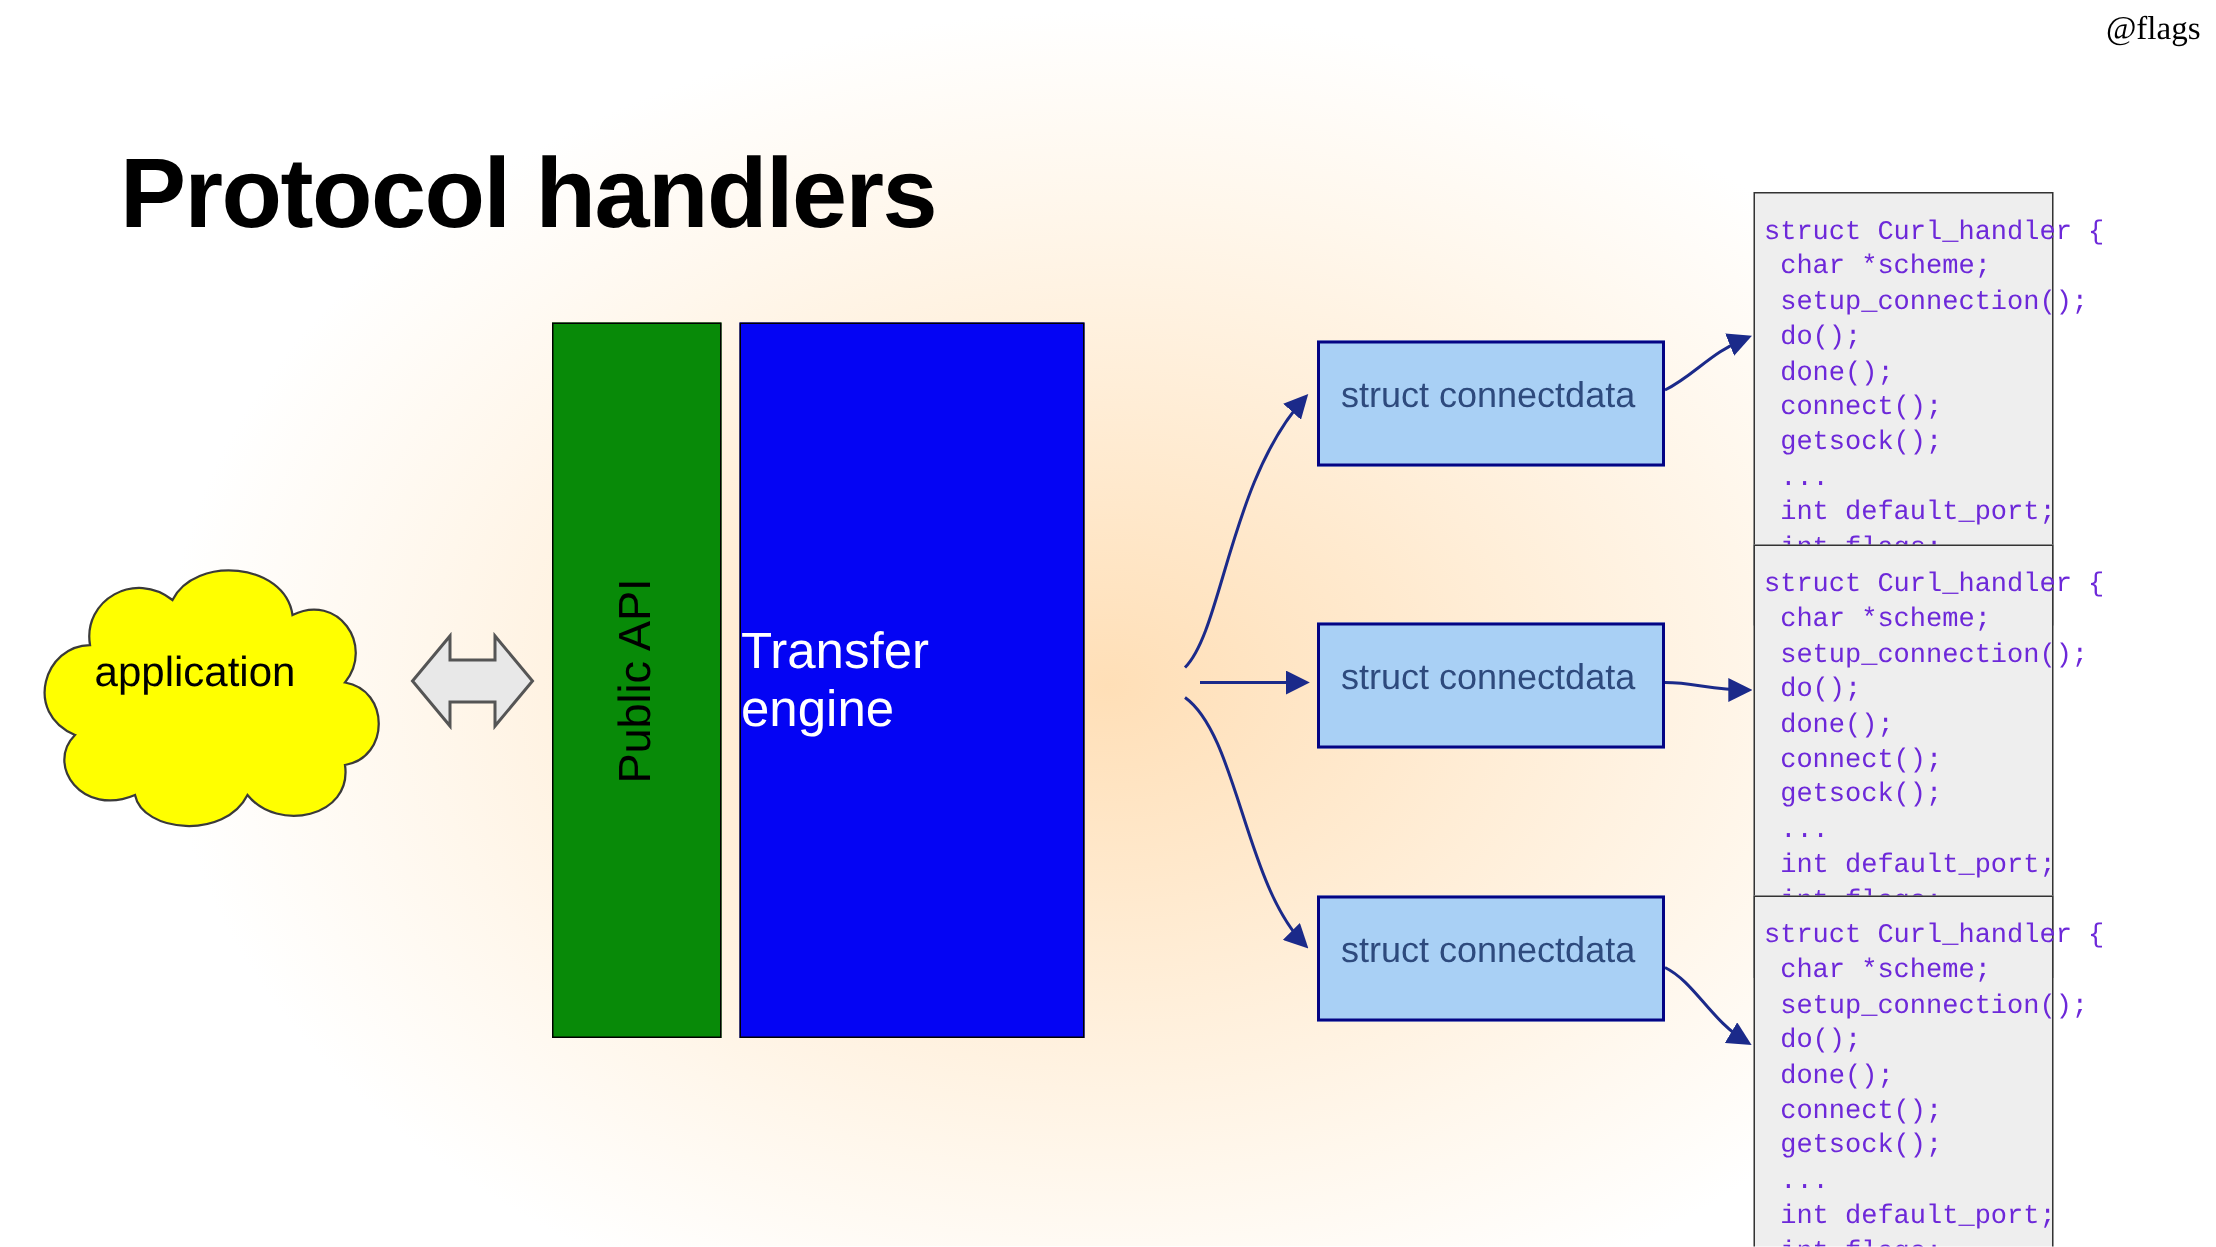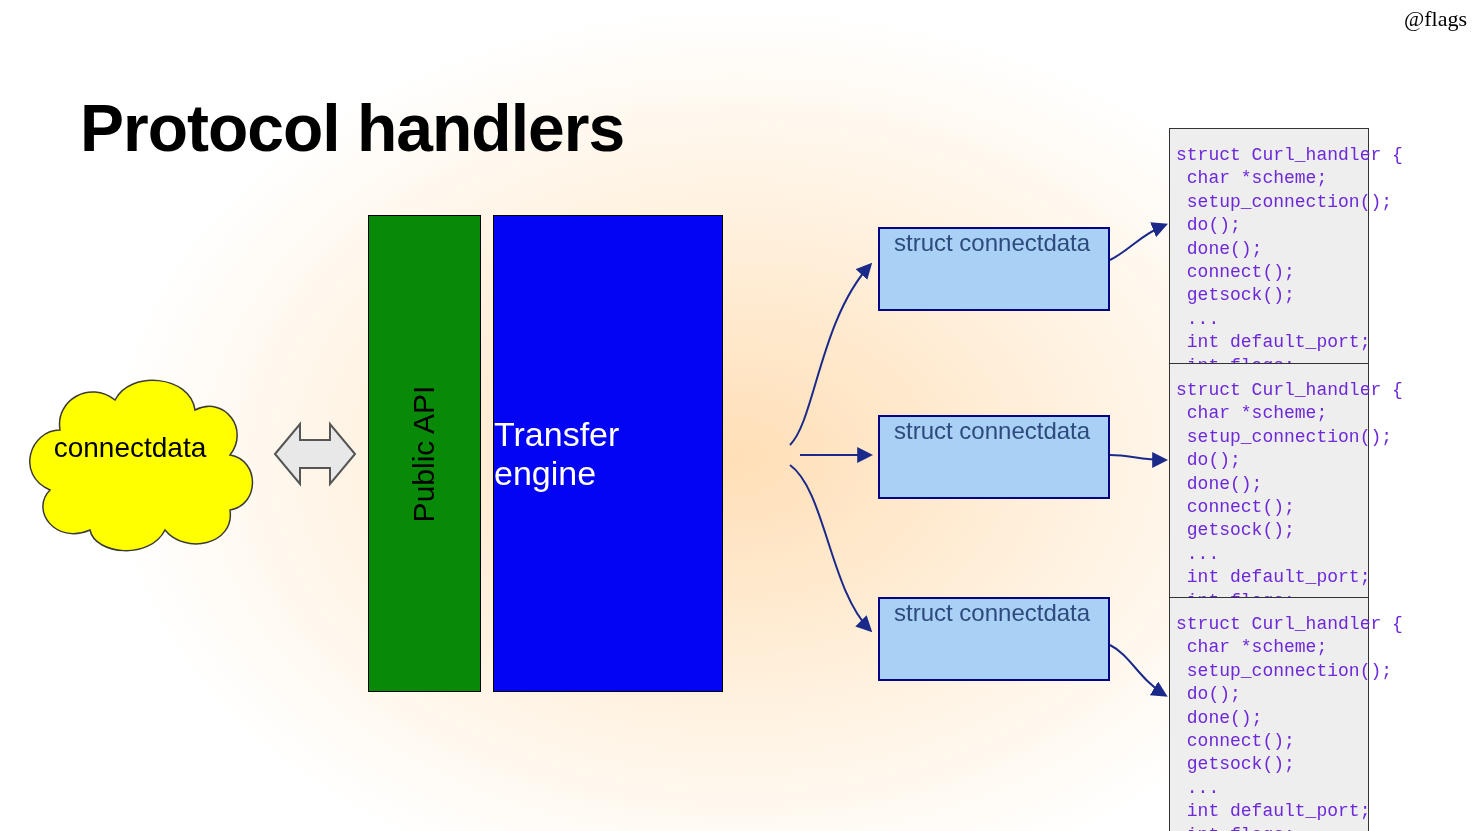--- a/index.html
+++ b/index.html
@@ -67,21 +67,21 @@
     color: #fff;
     font-size: 34px;
   }
   .connectdata {
     background: #a9d0f5;
     border: 2px solid #040484;
     color: #2e4a7d;
     font-size: 24px;
     justify-content: flex-start;
     align-items: flex-start;
-    padding: 0 14px;
+    padding: 21px 14px;
   }
   .codebox {
     position: absolute;
     background: #eeeeee;
     border: 1px solid #333;
     font-family: Liberation Mono, monospace;
     font-size: 18px;
     line-height: 1.3;
     color: #6d28d9;
     padding: 15px 6px;
@@ -139,21 +139,21 @@
 
     <path d="M 790 445 C 815 420 820 320 870 265" stroke="#1b2a8a" stroke-width="2" fill="none" marker-end="url(#arrowblue)"></path>
     <path d="M 800 455 C 830 455 840 455 870 455" stroke="#1b2a8a" stroke-width="2" fill="none" marker-end="url(#arrowblue)"></path>
     <path d="M 790 465 C 825 490 830 590 870 630" stroke="#1b2a8a" stroke-width="2" fill="none" marker-end="url(#arrowblue)"></path>
 
     <path d="M 1110 260 C 1130 250 1140 235 1165 225" stroke="#1b2a8a" stroke-width="2" fill="none" marker-end="url(#arrowblue)"></path>
     <path d="M 1110 455 C 1130 455 1140 460 1165 460" stroke="#1b2a8a" stroke-width="2" fill="none" marker-end="url(#arrowblue)"></path>
     <path d="M 1110 645 C 1130 655 1140 680 1165 695" stroke="#1b2a8a" stroke-width="2" fill="none" marker-end="url(#arrowblue)"></path>
   </svg>
 
-  <div class="cloud-label" style="left:50px; top:432px; width:160px;">connectdata</div>
+  <div class="cloud-label" style="left:50px; top:432px; width:160px;">application</div>
 
   <div class="box public-api" style="left:368px; top:215px; width:113px; height:477px;">
     <span>Public API</span>
   </div>
 
   <div class="box transfer-engine" style="left:493px; top:215px; width:230px; height:477px;">
     <span>Transfer engine</span>
   </div>
 
   <div class="box connectdata" style="left:878px; top:227px; width:232px; height:84px;">

